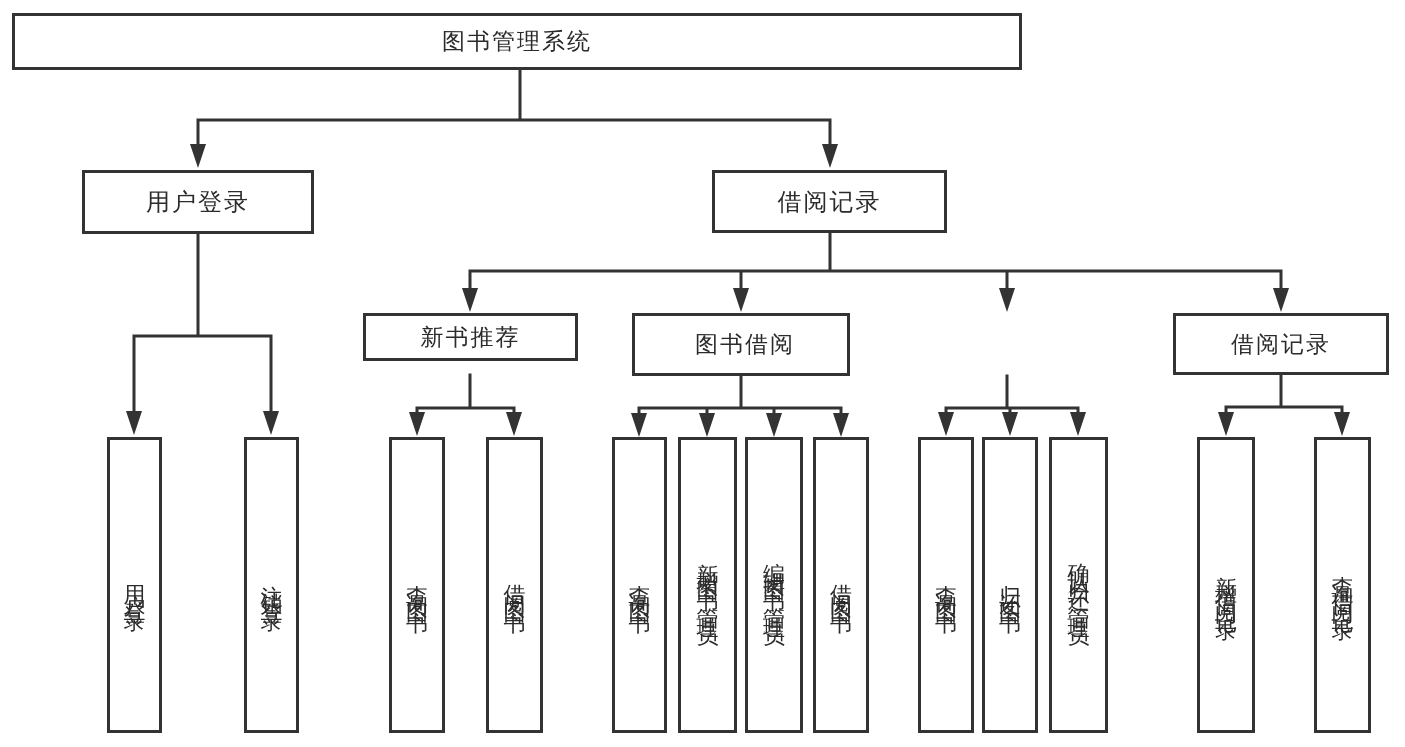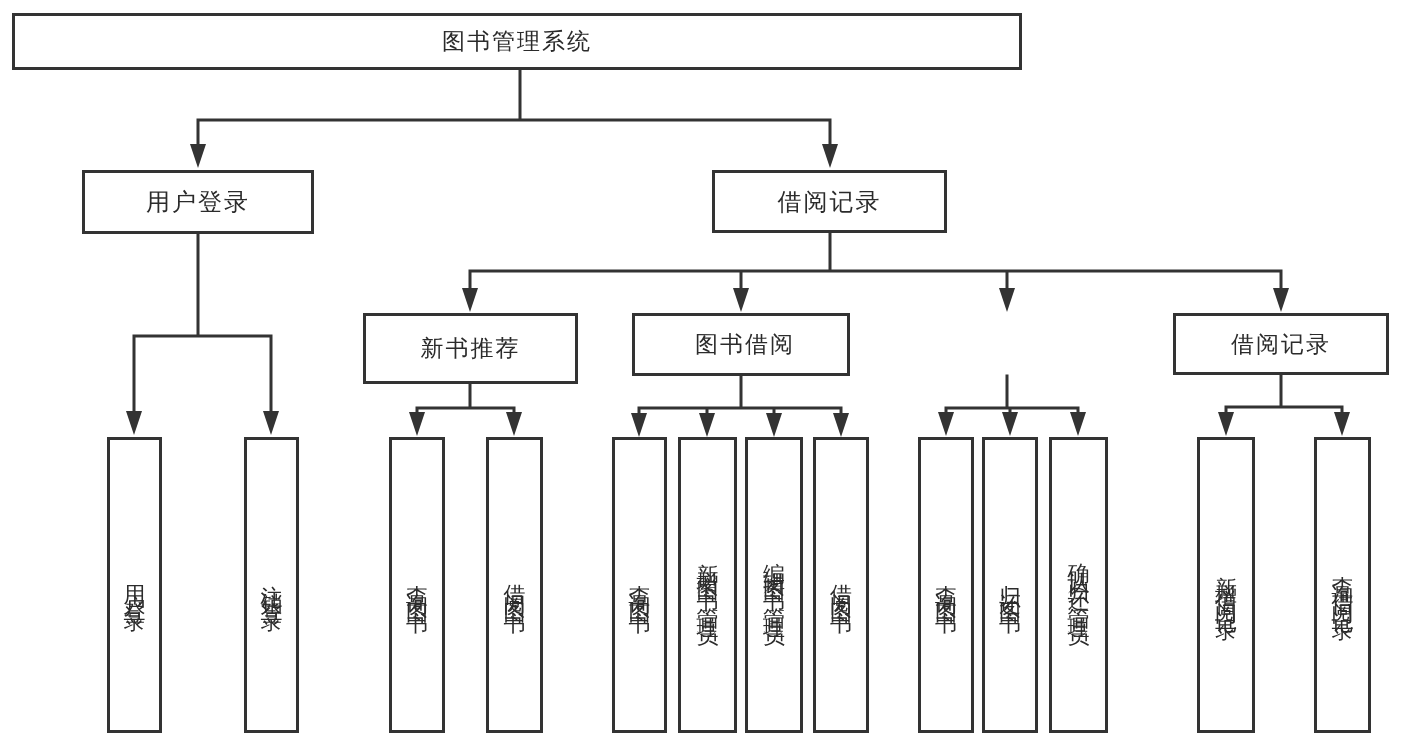--- a/index.html
+++ b/index.html
@@ -100,21 +100,21 @@
     <span>图书管理系统</span>
   </div>
 
   <div class="box l2-box" style="left:82px; top:170px; width:232px; height:64px;">
     <span>用户登录</span>
   </div>
   <div class="box l2-box" style="left:712px; top:170px; width:235px; height:63px;">
     <span>借阅记录</span>
   </div>
 
-  <div class="box l3-box" style="left:363px; top:313px; width:215px; height:71px;">
+  <div class="box l3-box" style="left:363px; top:313px; width:215px; height:48px;">
     <span>新书推荐</span>
   </div>
   <div class="box l3-box" style="left:632px; top:313px; width:218px; height:63px;padding-left:8px;">
     <span>图书借阅</span>
   </div>
   <div class="box l3-box" style="left:1173px; top:313px; width:216px; height:62px;">
     <span>借阅记录</span>
   </div>
 
   <div class="box leaf-box" style="left:107px; top:437px; width:55px; height:296px;">

